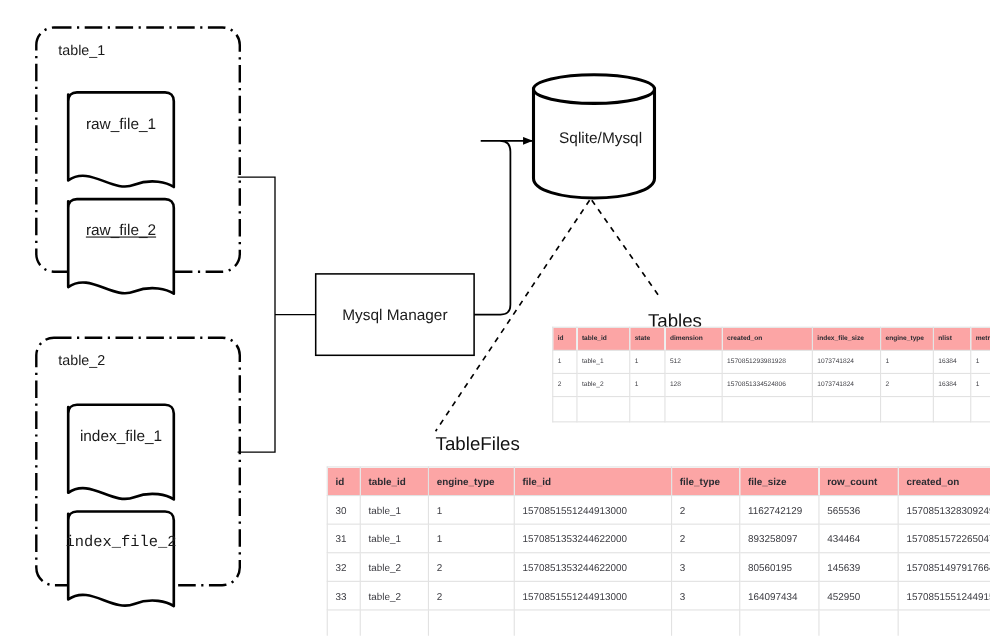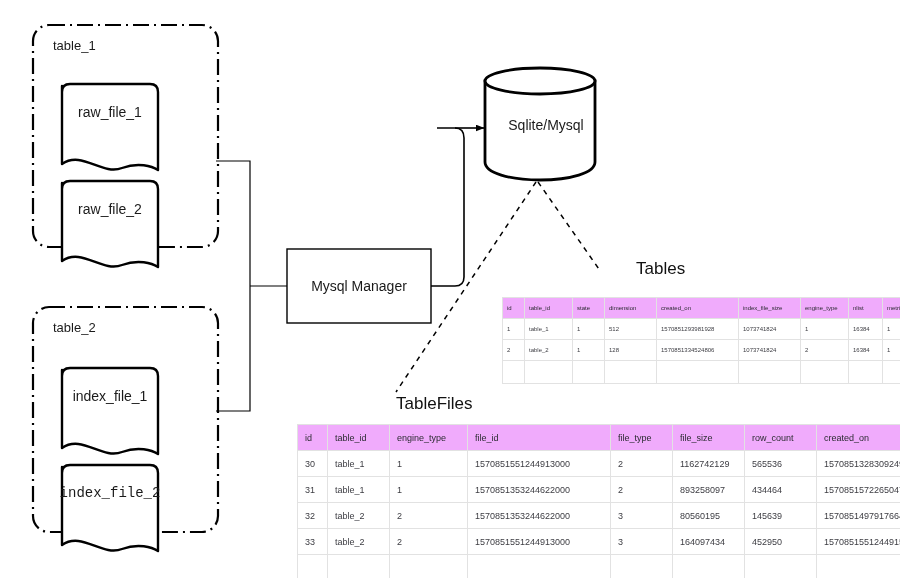--- a/index.html
+++ b/index.html
@@ -54,22 +54,22 @@
   }
   .db-table th,
   .db-table td {
     border: 1px solid #e2e2e2;
     text-align: left;
     color: #3c3c42;
     overflow: hidden;
     white-space: nowrap;
   }
   .db-table thead th {
-    background: #f0abfc;
-    font-weight: normal;
+    background: #fca5a5;
+    font-weight: bold;
     color: #2b2b31;
   }
 
   
   #tables-table {
     left: 502px;
     top: 297px;
     width: 395px;
     font-size: 6px;
   }
@@ -137,31 +137,31 @@
 
     <path d="M 485 81 L 485 162 C 485 173, 510 180, 540 180 C 570 180, 595 173, 595 162 L 595 81 Z" fill="#ffffff" stroke="#000000" stroke-width="2.8"></path>
     <ellipse cx="540" cy="81" rx="55" ry="13" fill="#ffffff" stroke="#000000" stroke-width="2.8"></ellipse>
 
     <line x1="538" y1="182" x2="601" y2="272" stroke="#000000" stroke-width="1.5" stroke-dasharray="5 5"></line>
     <line x1="536" y1="182" x2="396" y2="392" stroke="#000000" stroke-width="1.5" stroke-dasharray="5 5"></line>
   </svg>
 
   <div class="lbl group-label" style="left:53px; top:38px;">table_1</div>
   <div class="lbl node-label" style="left:62px; top:104px; width:96px;">raw_file_1</div>
-  <div class="lbl node-label" style="left:62px; top:201px; width:96px;">raw_file_2</div>
+  <div class="lbl node-label" style="left:62px; top:201px; width:96px;text-decoration:underline;">raw_file_2</div>
 
   <div class="lbl group-label" style="left:53px; top:320px;">table_2</div>
   <div class="lbl node-label" style="left:58px; top:388px; width:104px;">index_file_1</div>
   <div class="lbl node-label" style="left:58px; top:485px; width:104px;font-family:Liberation Mono, monospace;">index_file_2</div>
 
   <div class="lbl node-label" style="left:287px; top:278px; width:144px;">Mysql Manager</div>
 
   <div class="lbl node-label" style="left:485px; top:117px; width:122px;">Sqlite/Mysql</div>
 
-  <div class="lbl section-title" style="left:589px; top:259px;margin-left:47px;">Tables</div>
+  <div class="lbl section-title" style="left:589px; top:282px;">Tables</div>
 
   <div class="lbl section-title" style="left:396px; top:394px;">TableFiles</div>
 
   <table class="db-table" id="tables-table">
     <colgroup>
       <col style="width:22px">
         <col style="width:48px">
         <col style="width:32px">
         <col style="width:52px">
       <col style="width:82px">

